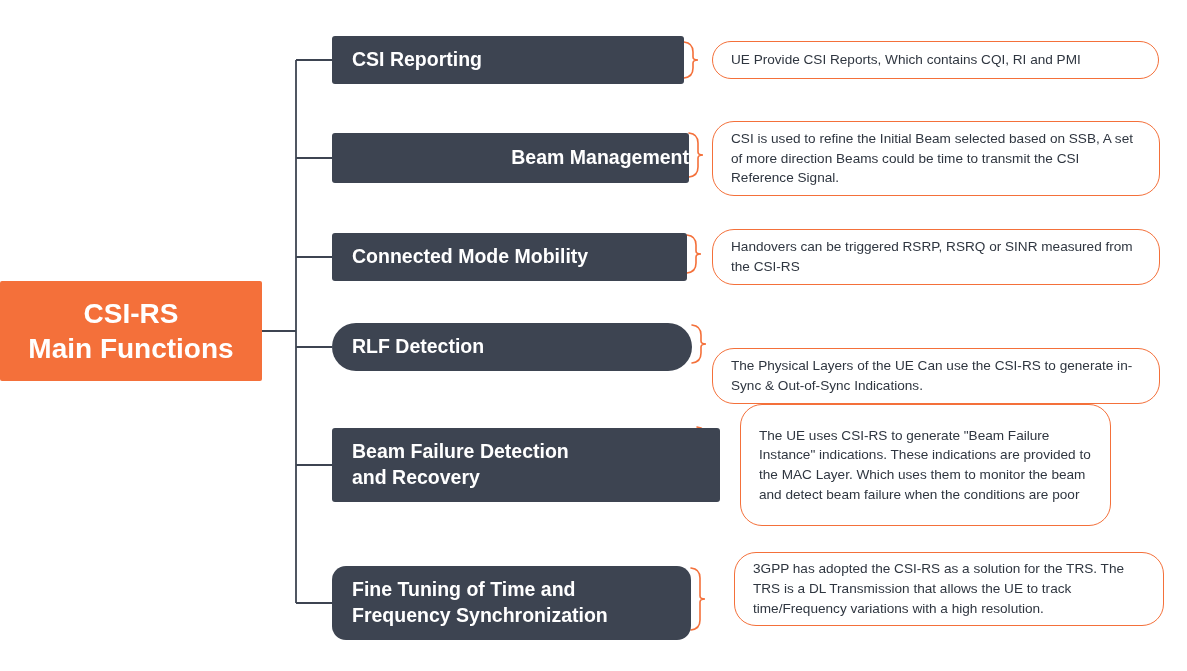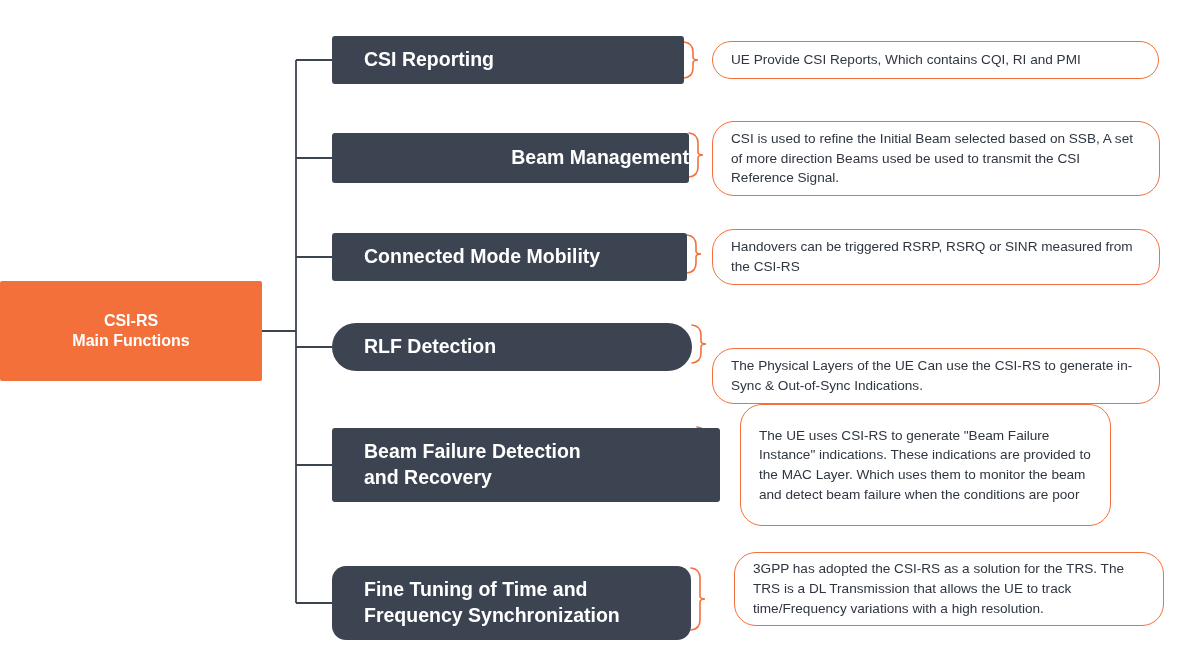--- a/index.html
+++ b/index.html
@@ -18,36 +18,36 @@
   
   .root-node {
     position: absolute;
     background: #f4703a;
     color: #ffffff;
     display: flex;
     flex-direction: column;
     align-items: center;
     justify-content: center;
     font-weight: bold;
-    font-size: 16px;
+    font-size: 28px;
     line-height: 1.25;
     text-align: center;
     border-radius: 2px;
   }
   
   .fn-box {
     position: absolute;
     background: #3d4451;
     color: #ffffff;
     font-weight: bold;
     font-size: 19.5px;
     line-height: 1.33;
     display: flex;
     align-items: center;
-    padding-left: 32px;
+    padding-left: 20px;
     border-radius: 3px;
   }
   .fn-box .fn-label { display: block; }
   
   .desc-box {
     position: absolute;
     border: 1.4px solid #f4703a;
     border-radius: 22px;
     color: #2f3640;
     font-size: 13.6px;
@@ -108,21 +108,21 @@
     <span class="fn-label">CSI Reporting</span>
   </div>
   <div class="desc-box" style="left:712px; top:41px; width:447px; height:38px;">
     <span>UE Provide CSI Reports, Which contains CQI, RI and PMI</span>
   </div>
 
   <div class="fn-box" style="left:332px; top:133px; width:357px; height:50px;justify-content:flex-end;">
     <span class="fn-label">Beam Management</span>
   </div>
   <div class="desc-box" style="left:712px; top:121px; width:448px; height:75px;">
-    <span>CSI is used to refine the Initial Beam selected based on SSB, A set of more direction Beams used be used to transmit the CSI Reference Signal.</span>
+    <span>CSI is used to refine the Initial Beam selected based on SSB, A set of more direction Beams could be time to transmit the CSI Reference Signal.</span>
   </div>
 
   <div class="fn-box" style="left:332px; top:233px; width:355px; height:48px;">
     <span class="fn-label">Connected Mode Mobility</span>
   </div>
   <div class="desc-box" style="left:712px; top:229px; width:448px; height:56px;">
     <span>Handovers can be triggered RSRP, RSRQ or SINR measured from the CSI-RS</span>
   </div>
 
   <div class="fn-box" style="left:332px; top:323px; width:360px; height:48px;border-radius:24px;">

